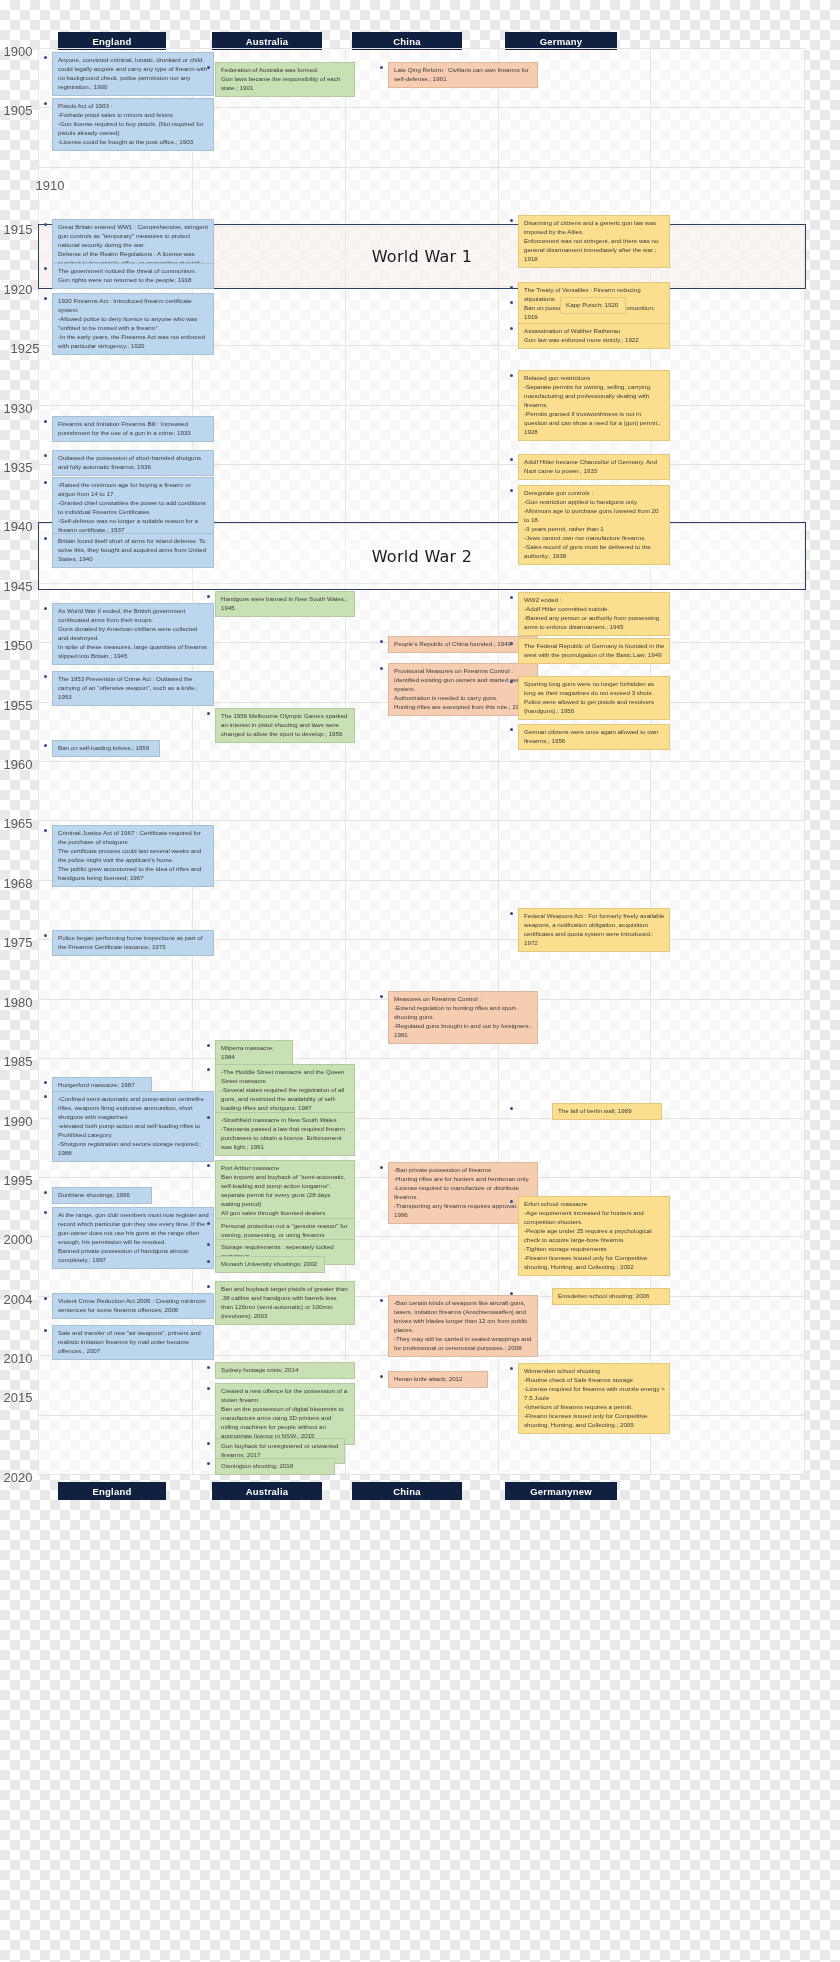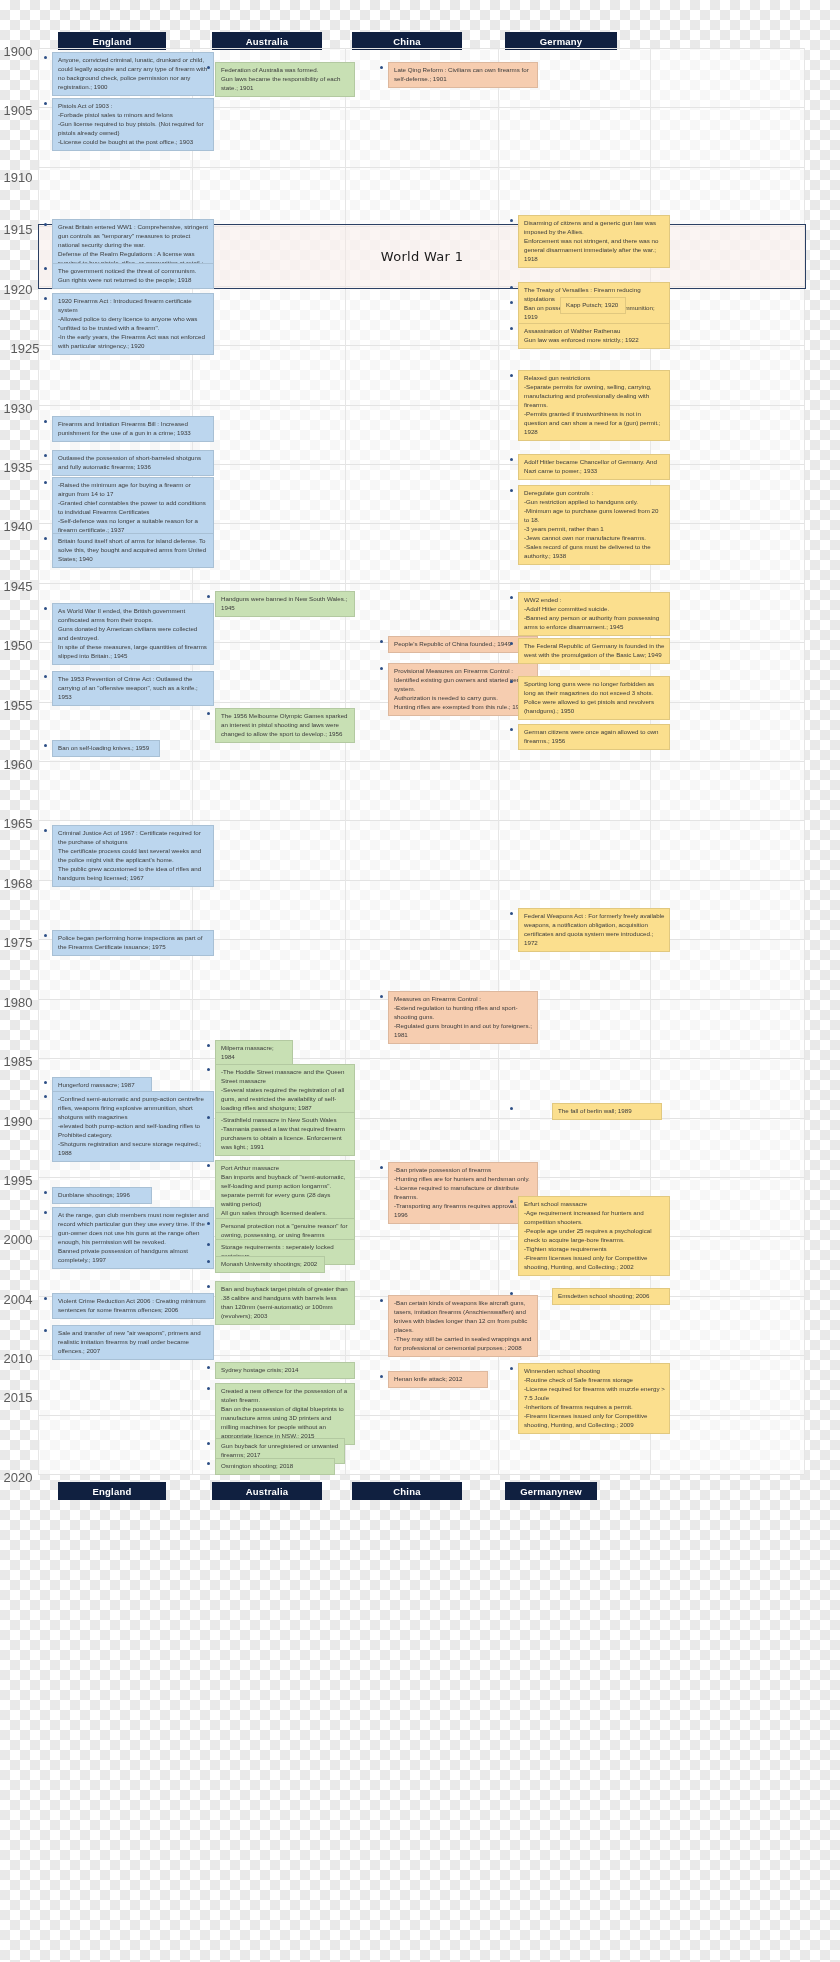--- a/index.html
+++ b/index.html
@@ -69,40 +69,40 @@
     background:#2d4f86;
   }
   
   .war{
     position:absolute;
     border:1.3px solid #2a3f63;
     background:rgba(246,232,228,.45);
     display:flex;align-items:center;justify-content:center;
   }
   .war-label{
-    font-size:13px;color:#1b1b1b;font-family:"DejaVu Sans",sans-serif;
+    font-size:16px;color:#1b1b1b;font-family:"DejaVu Sans",sans-serif;
     letter-spacing:.3px;
   }
   #ww2.war{background:rgba(255,255,255,.25);}
 </style>
 </head>
 <body>
 
 <div id="canvas">
   <div id="sheet"></div>
 
   <div class="col-head" style="left:58px;top:32px;width:108px;">England</div>
   <div class="col-head" style="left:212px;top:32px;width:110px;">Australia</div>
   <div class="col-head" style="left:352px;top:32px;width:110px;">China</div>
   <div class="col-head" style="left:505px;top:32px;width:112px;">Germany</div>
 
   <div class="col-head" style="left:58px;top:1482px;width:108px;">England</div>
   <div class="col-head" style="left:212px;top:1482px;width:110px;">Australia</div>
   <div class="col-head" style="left:352px;top:1482px;width:110px;">China</div>
-  <div class="col-head" style="left:505px;top:1482px;width:92px;">Germanynew</div>
+  <div class="col-head" style="left:505px;top:1482px;width:112px;">Germanynew</div>
 
   <div class="yaxis"></div>
   <div id="grid-layer">
       <div class="gridline" style="top: 48px;"></div>
       <div class="gridline" style="top: 107.417px;"></div>
       <div class="gridline" style="top: 166.833px;"></div>
       <div class="gridline" style="top: 226.25px;"></div>
       <div class="gridline" style="top: 285.667px;"></div>
       <div class="gridline" style="top: 345.083px;"></div>
       <div class="gridline" style="top: 404.5px;"></div>
@@ -127,21 +127,21 @@
       <div class="vgrid" style="left: 38px;"></div>
       <div class="vgrid" style="left: 192px;"></div>
       <div class="vgrid" style="left: 345px;"></div>
       <div class="vgrid" style="left: 498px;"></div>
       <div class="vgrid" style="left: 650px;"></div>
       <div class="vgrid" style="left: 804px;"></div>
     </div>
   <div id="tick-layer">
       <div class="ytick" style="top: 44px;">1900</div>
       <div class="ytick" style="top: 103.417px;">1905</div>
-      <div class="ytick" style="top: 170px;">1910</div>
+      <div class="ytick" style="top: 178px; padding-left: 32px;">1910</div>
       <div class="ytick" style="top: 222.25px;">1915</div>
       <div class="ytick" style="top: 281.667px;">1920</div>
       <div class="ytick" style="top: 341.083px; padding-left: 7px;">1925</div>
       <div class="ytick" style="top: 400.5px;">1930</div>
       <div class="ytick" style="top: 459.917px;">1935</div>
       <div class="ytick" style="top: 519.333px;">1940</div>
       <div class="ytick" style="top: 578.75px;">1945</div>
       <div class="ytick" style="top: 638.167px;">1950</div>
       <div class="ytick" style="top: 697.583px;">1955</div>
       <div class="ytick" style="top: 757px;">1960</div>
@@ -154,20 +154,23 @@
       <div class="ytick" style="top: 1172.92px;">1995</div>
       <div class="ytick" style="top: 1232.33px;">2000</div>
       <div class="ytick" style="top: 1291.75px;">2004</div>
       <div class="ytick" style="top: 1351.17px;">2010</div>
       <div class="ytick" style="top: 1390px;">2015</div>
       <div class="ytick" style="top: 1470px;">2020</div>
     </div>
 
   <div class="war" id="ww1" style="left:38px;top:224px;width:766px;height:63px;">
     <span class="war-label">World War 1</span>
+  </div>
+  <div class="war" id="ww2" style="left:38px;top:522px;width:766px;height:66px;">
+    <span class="war-label">World War 2</span>
   </div>
 
   <div id="event-layer">
       <div class="box b-blue" style="left: 52px; top: 52px; width: 162px;">Anyone, convicted criminal, lunatic, drunkard or child, could legally acquire and carry any type of firearm with no background check, police permission nor any registration.; 1900</div>
       <div class="anchor" style="left: 44px; top: 56px;"></div>
       <div class="box b-blue" style="left: 52px; top: 98px; width: 162px;">Pistols Act of 1903 :
 -Forbade pistol sales to minors and felons
 -Gun license required to buy pistols. (Not required for pistols already owned)
 -License could be bought at the post office.; 1903</div>
       <div class="anchor" style="left: 44px; top: 102px;"></div>

